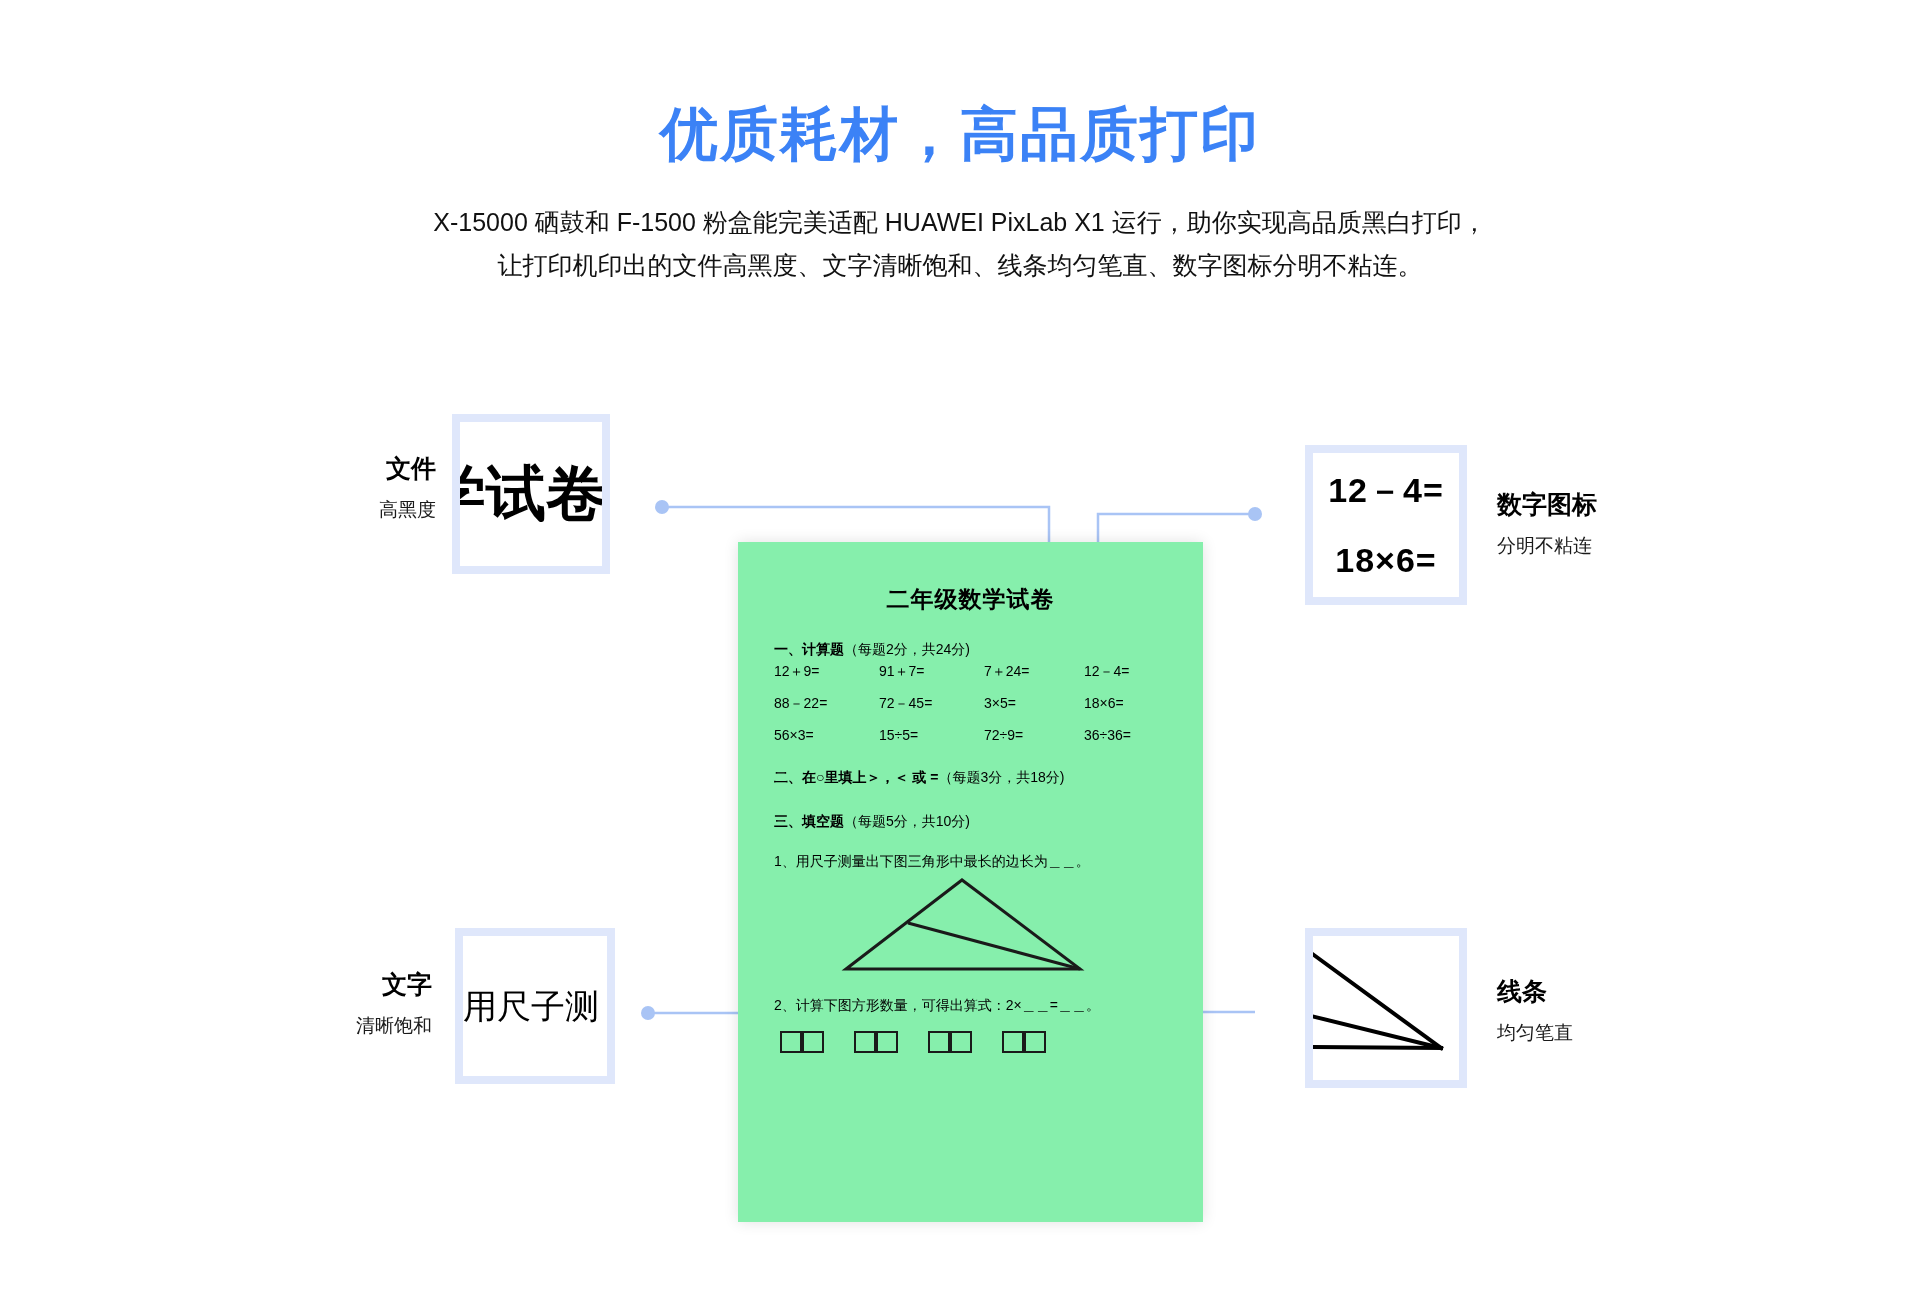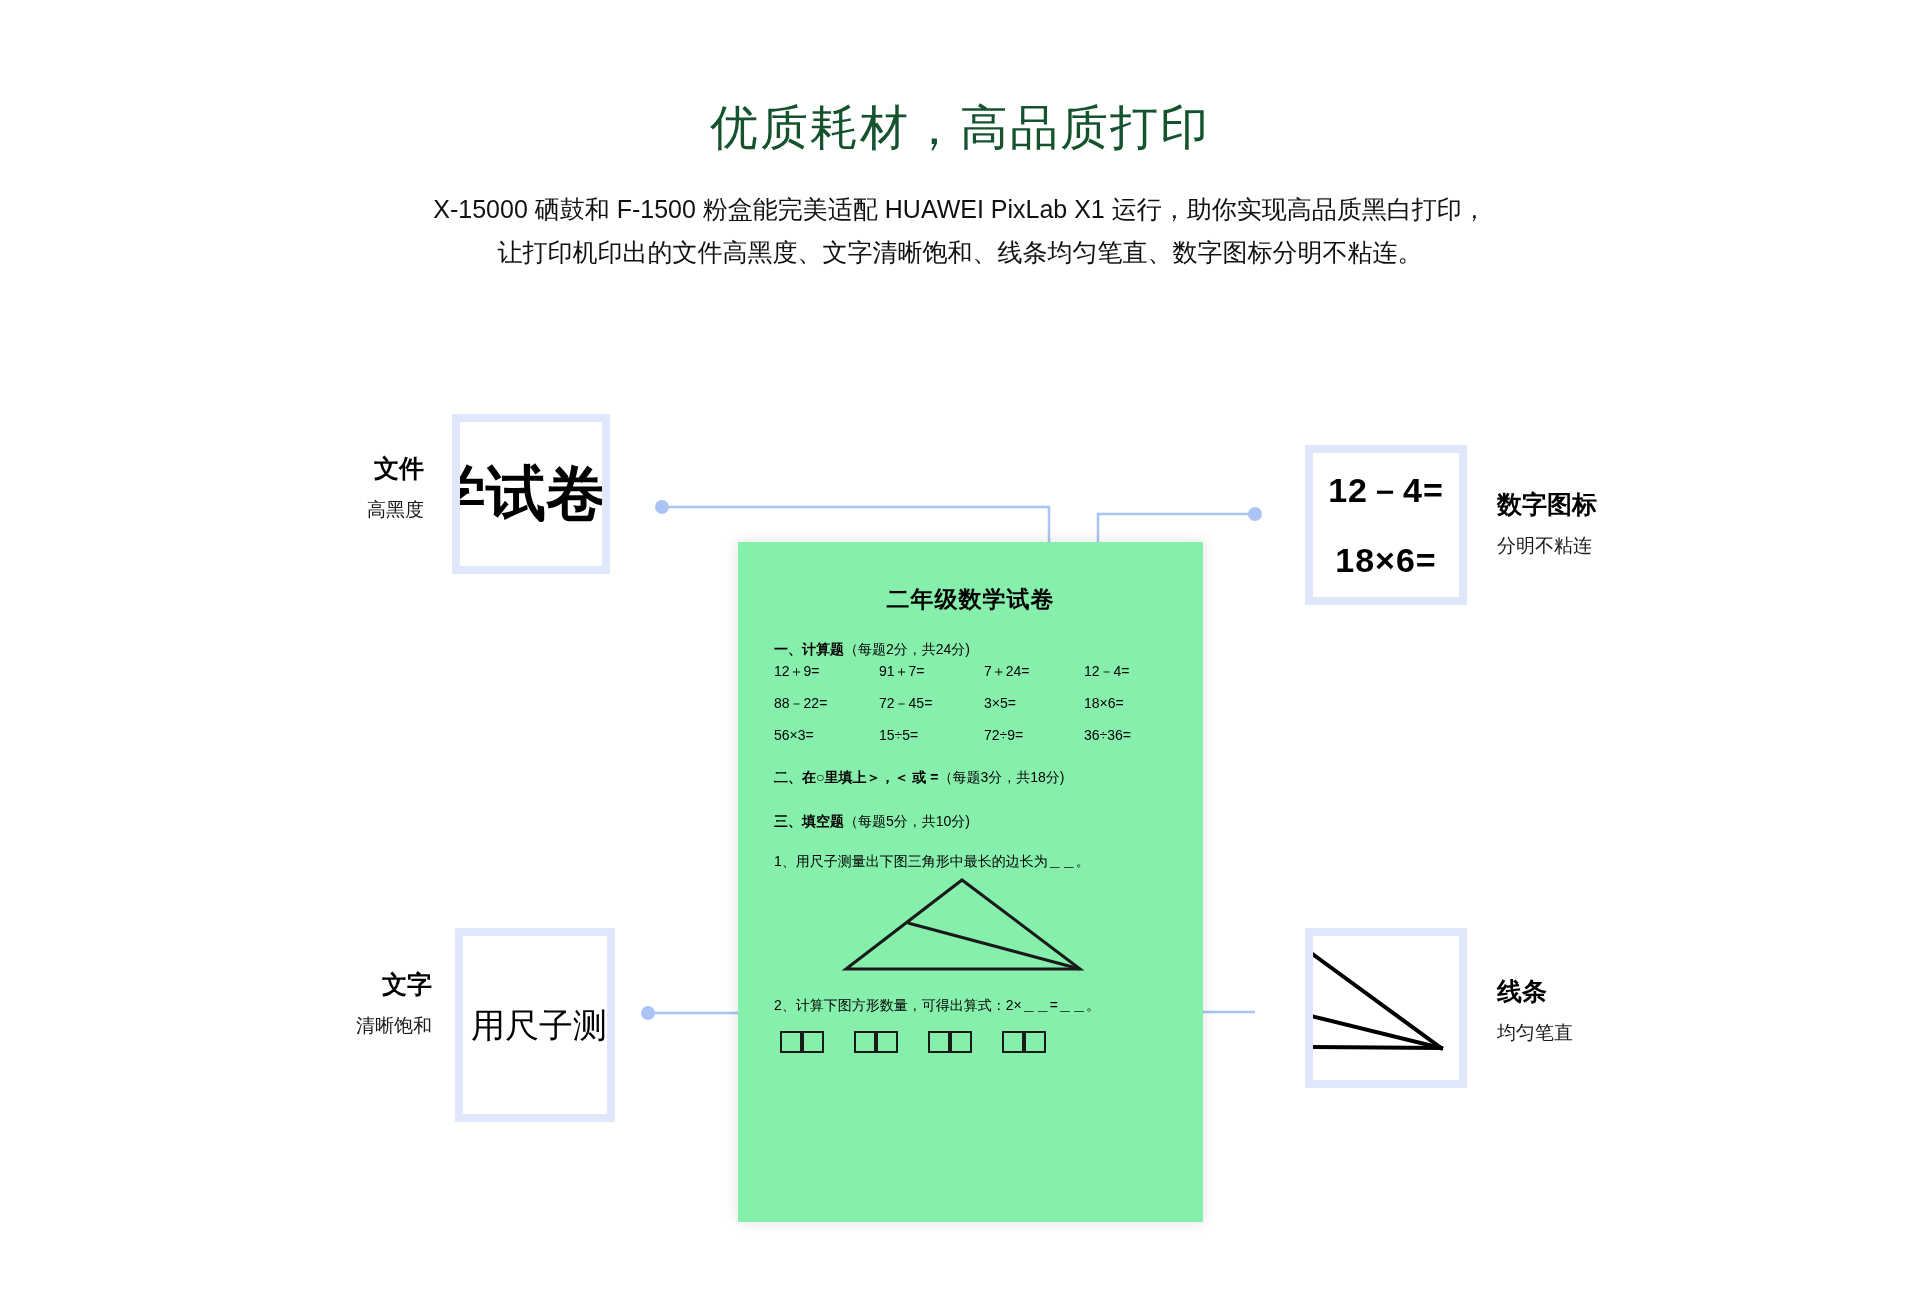--- a/index.html
+++ b/index.html
@@ -25,25 +25,25 @@
   .header {
     position: absolute;
     left: 0;
     top: 0;
     width: 1920px;
     text-align: center;
   }
   .page-title {
     margin: 0;
     padding-top: 98px;
-    font-size: 48px;
-    font-weight: 400;
+    font-size: 58px;
+    font-weight: 700;
     letter-spacing: 2px;
     line-height: 1.25;
-    color: #14532d;
+    color: #3b82f6;
   }
   .page-subtitle {
     margin: 0 auto;
     padding-top: 30px;
     width: 1400px;
     font-size: 25px;
     font-weight: 400;
     line-height: 1.72;
     color: #111111;
   }
@@ -84,22 +84,22 @@
   #box-digits .digitline {
     font-size: 34px;
     font-weight: 600;
     letter-spacing: 1px;
     line-height: 1;
     color: #000000;
   }
   #box-digits .digitline + .digitline { margin-top: 36px; }
 
   #box-text {
-    left: 455px; top: 928px; width: 160px; height: 194px;
-    justify-content: flex-end;
+    left: 455px; top: 928px; width: 160px; height: 156px;
+    justify-content: flex-start;
   }
   #box-text .zoomtext {
     font-size: 34px;
     font-weight: 500;
   }
 
   #box-lines {
     left: 1305px; top: 928px; width: 162px; height: 160px;
   }
   #box-lines svg { display: block; width: 100%; height: 100%; }
@@ -115,21 +115,21 @@
   .side-label .lbl-sub {
     font-size: 19px;
     font-weight: 400;
     line-height: 1.4;
     color: #1a1a1a;
     margin-top: 12px;
   }
   .side-label.right-of { text-align: left; }
   .side-label.left-of  { text-align: right; }
 
-  #label-file  { left: 204px; top: 452px; width: 220px; }
+  #label-file  { left: 216px; top: 452px; width: 220px; }
   #label-text  { left: 212px; top: 968px; width: 220px; }
   #label-digits{ left: 1497px; top: 488px; width: 260px; }
   #label-lines { left: 1497px; top: 975px; width: 260px; }
 
   
   .paper {
     position: absolute;
     left: 738px; top: 542px;
     width: 465px; height: 680px;
     background: #86efac;

